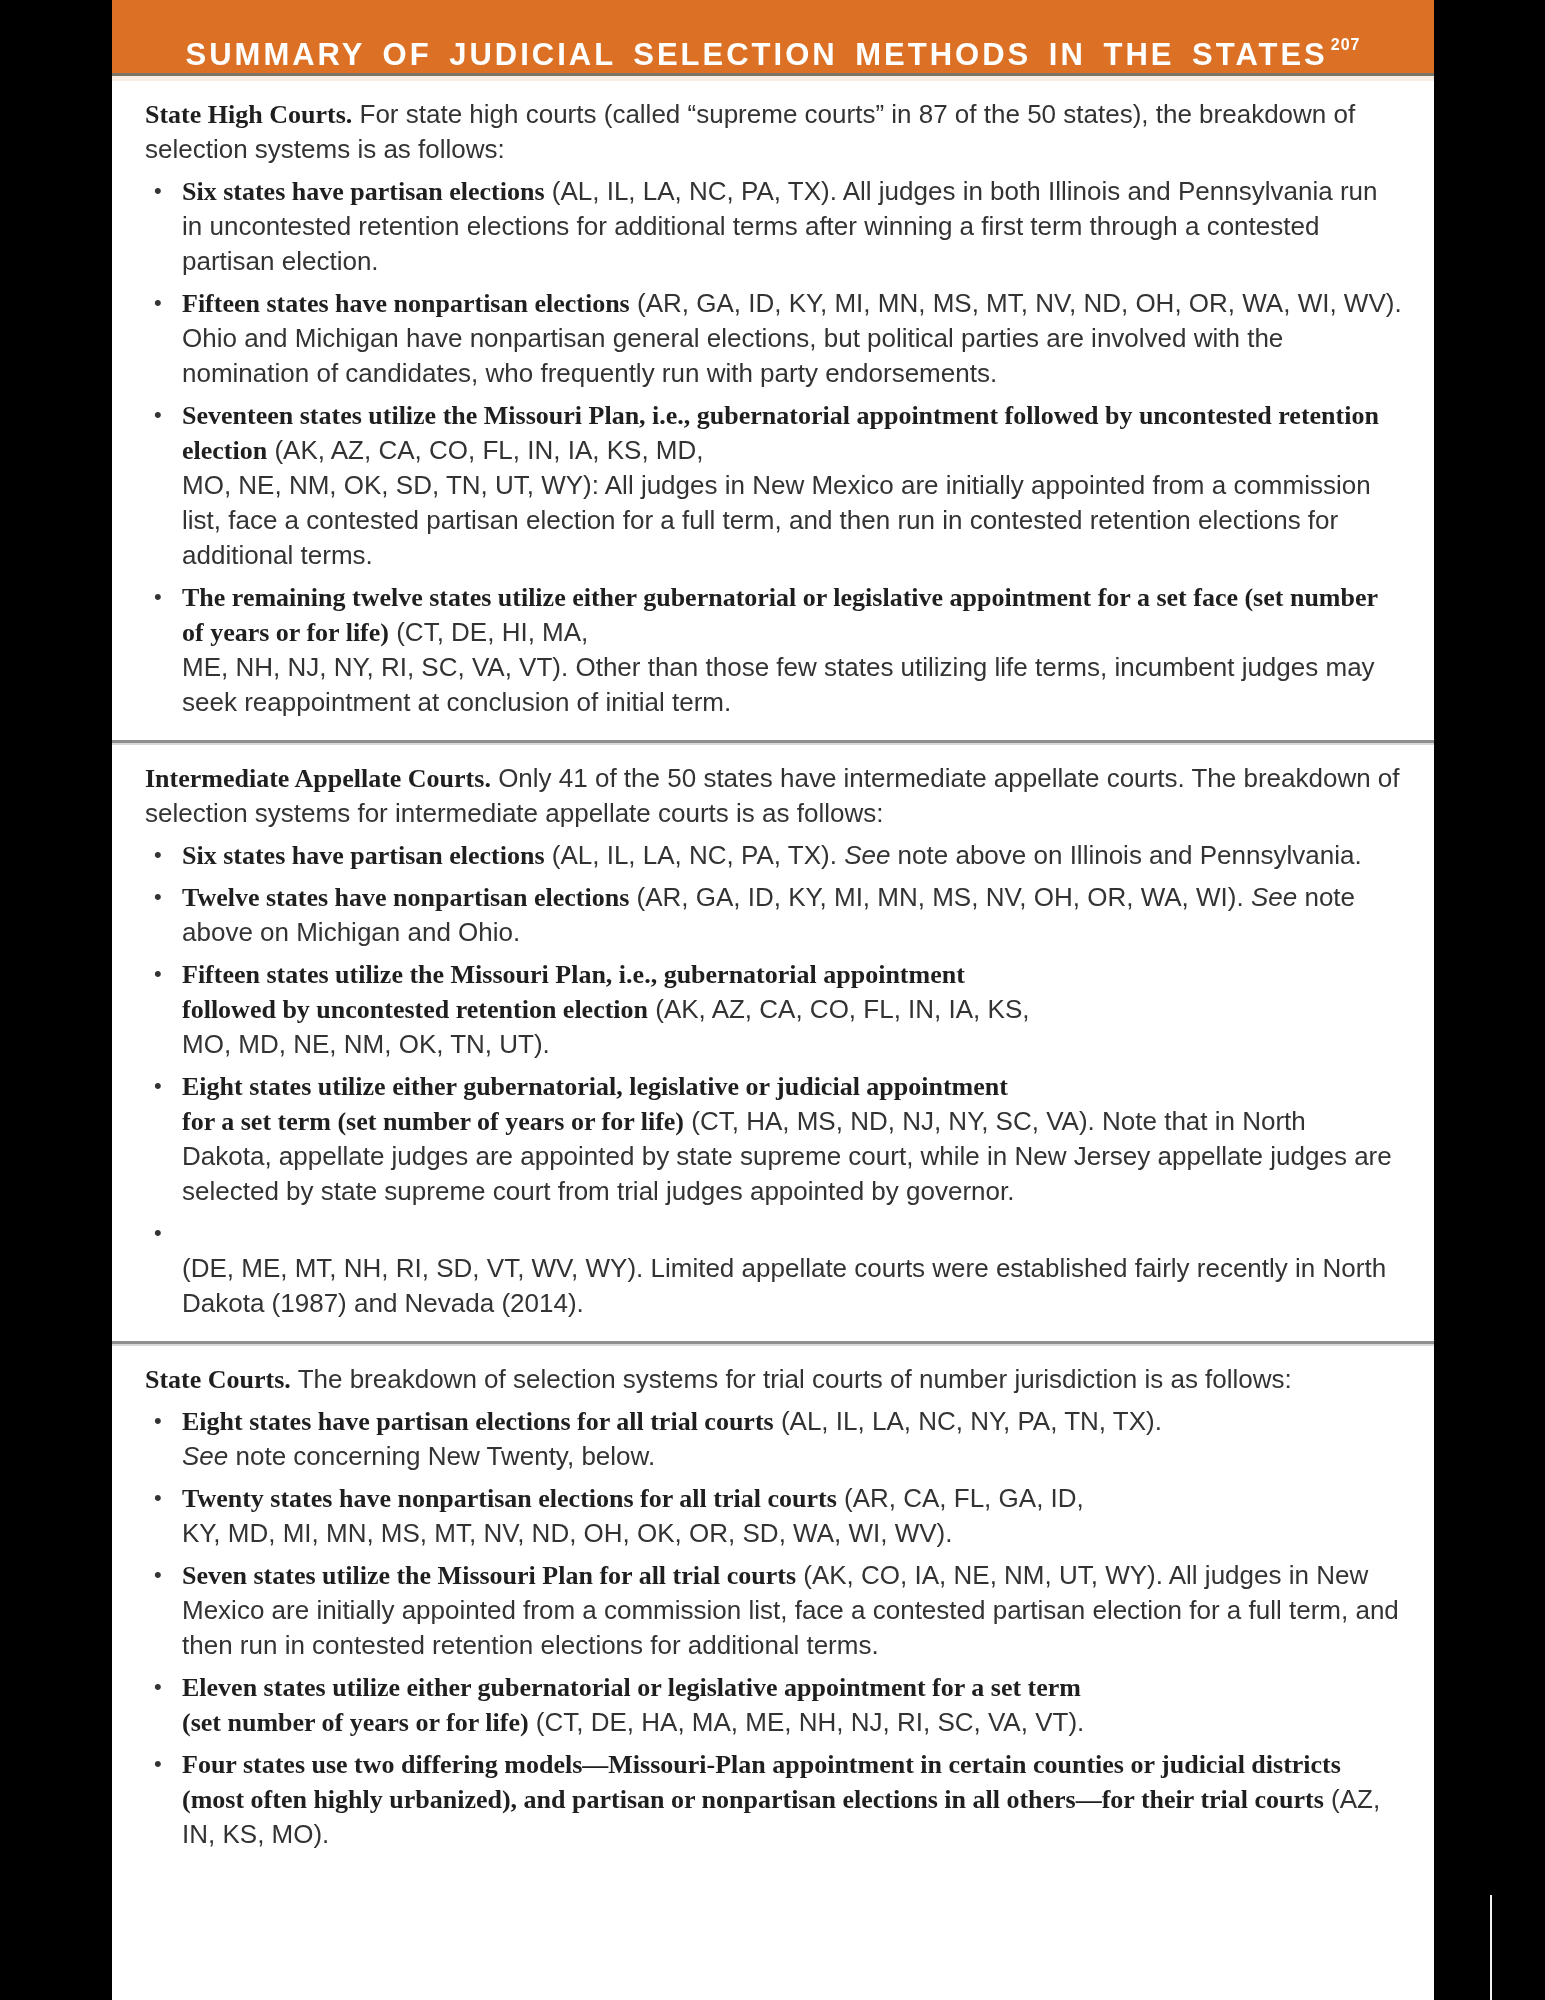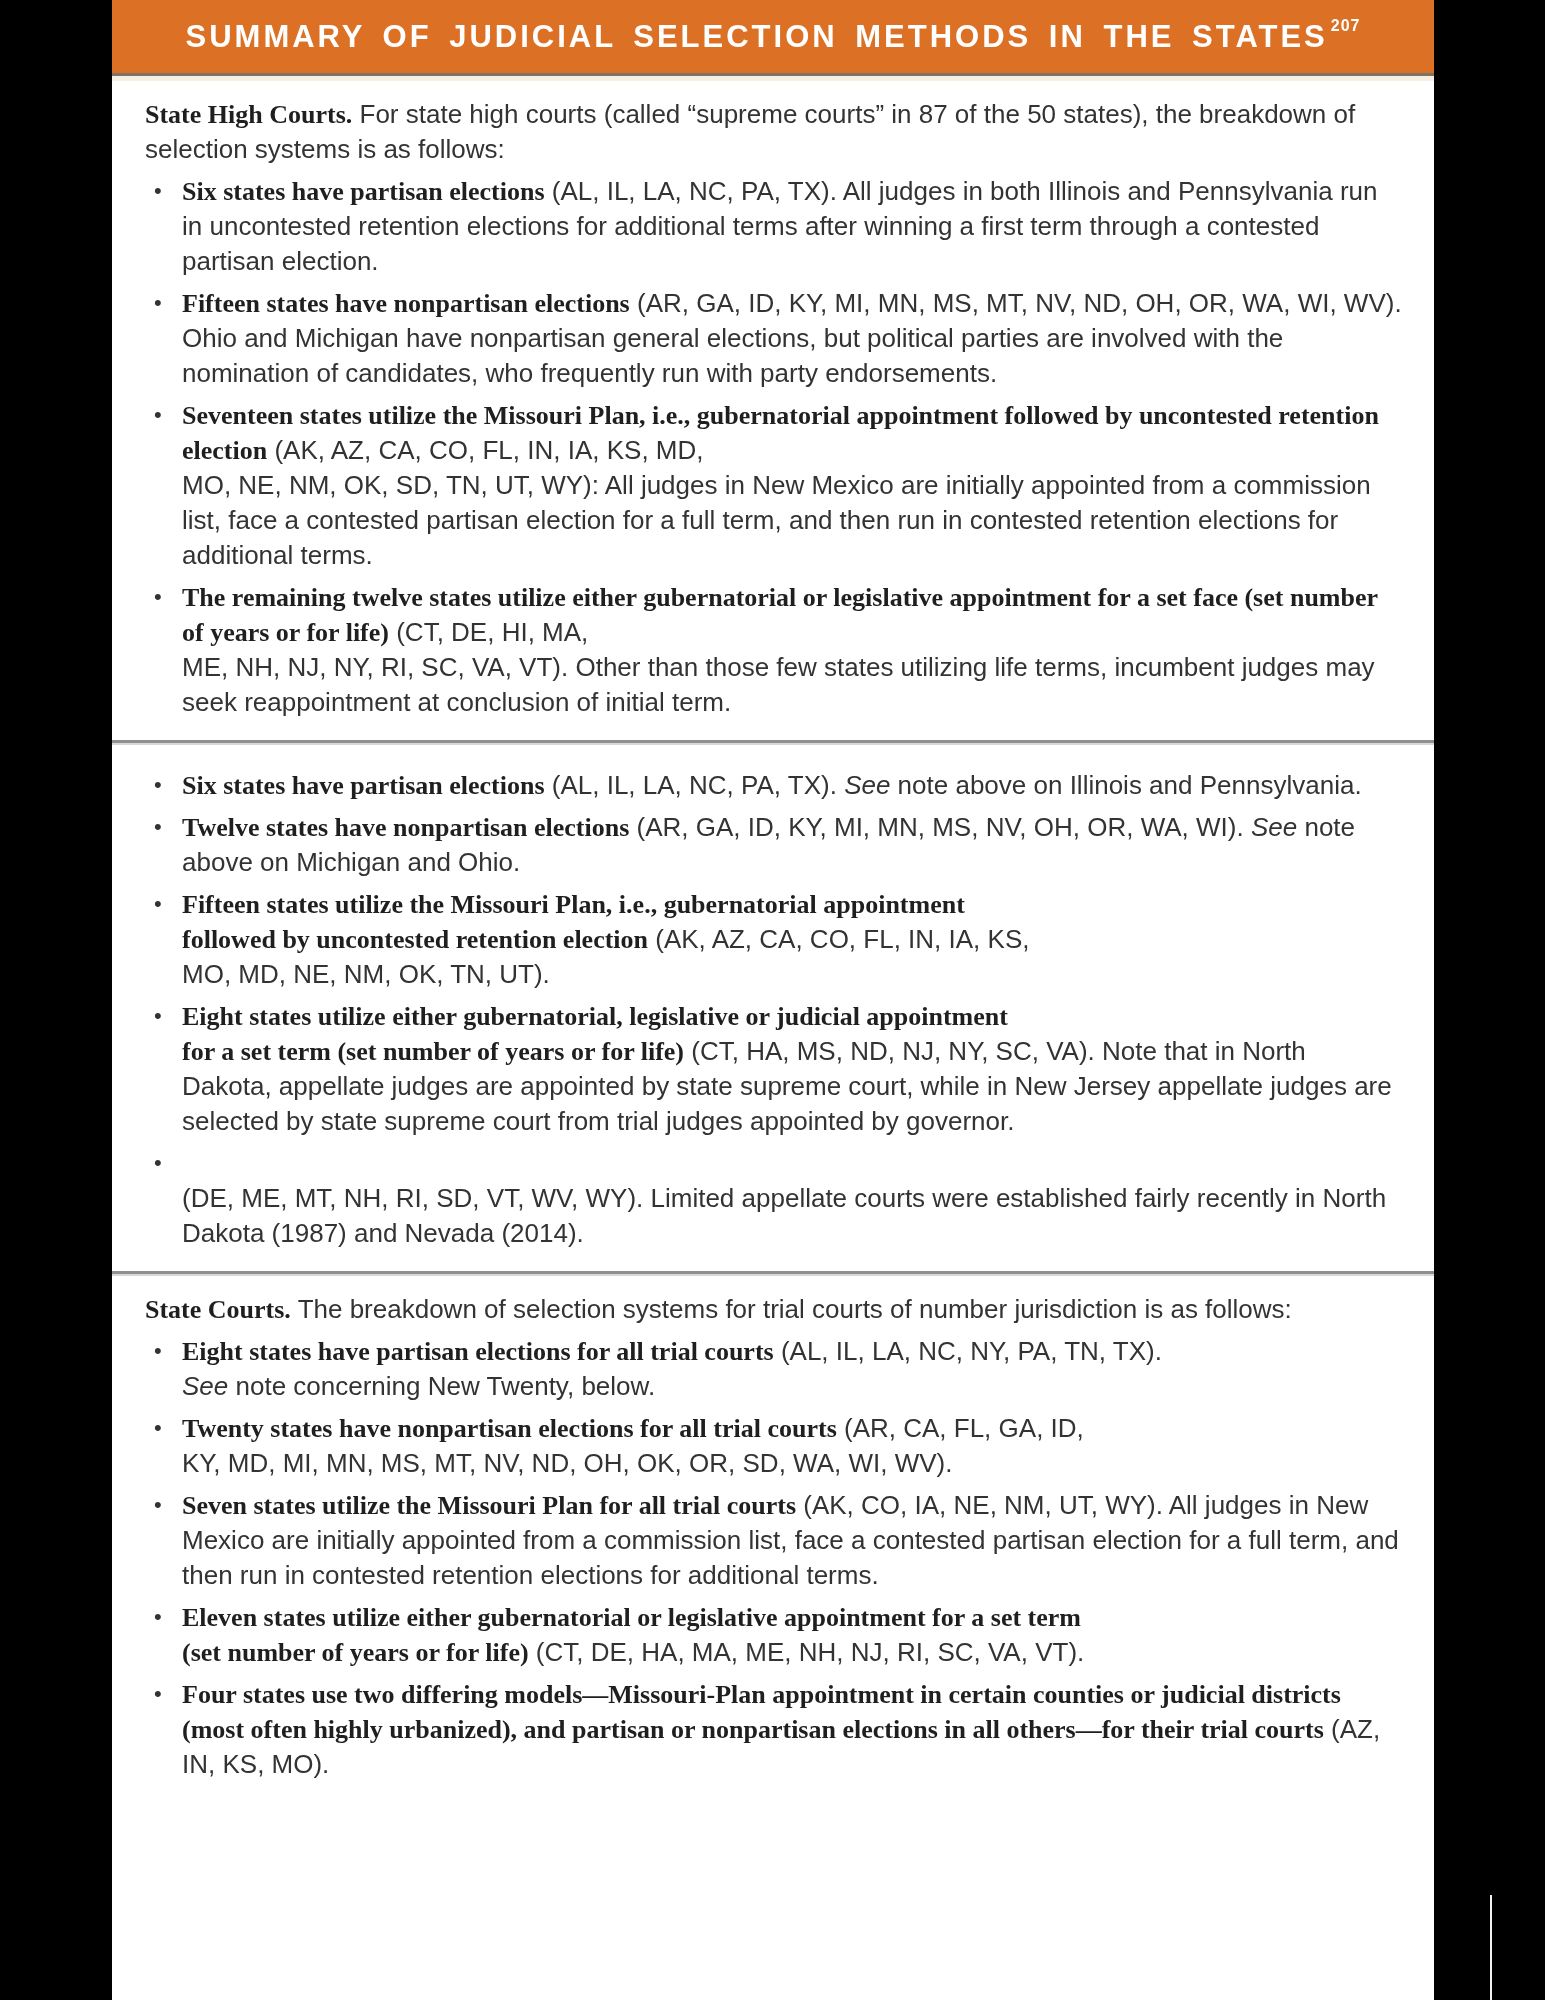--- a/index.html
+++ b/index.html
@@ -21,21 +21,21 @@
     width: 1322px;
     height: 2000px;
     background: #ffffff;
     box-sizing: border-box;
   }
   .band-header {
     background: #dc7126;
     height: 73px;
     border-bottom: 3px solid #7d7468;
     display: flex;
-    align-items: center;
+    align-items: flex-end;
     justify-content: center;
   }
   .band-title {
     color: #ffffff;
     font-weight: bold;
     font-size: 31px;
     letter-spacing: 3px;
     word-spacing: 6px;
     white-space: nowrap;
   }
@@ -125,20 +125,21 @@
           </li>
           <li>
             <span class="dot">•</span>
             <span class="li-text"><span class="b">The remaining twelve states utilize either gubernatorial or legislative appointment for a set face (set number of years or for life)</span><span class="t"> (CT, DE, HI, MA,
 ME, NH, NJ, NY, RI, SC, VA, VT). Other than those few states utilizing life terms, incumbent judges may seek reappointment at conclusion of initial term.</span></span>
           </li>
         </ul>
       </section>
       <div class="divider"></div>
       <section class="section">
+        <p class="intro"><span class="b">Intermediate Appellate Courts.</span><span class="t"> Only 41 of the 50 states have intermediate appellate courts. The breakdown of selection systems for intermediate appellate courts is as follows:</span></p>
         <ul class="bullets">
           <li>
             <span class="dot">•</span>
             <span class="li-text"><span class="b">Six states have partisan elections</span><span class="t"> (AL, IL, LA, NC, PA, TX). </span><span class="t i">See</span><span class="t"> note above on Illinois and Pennsylvania.</span></span>
           </li>
           <li>
             <span class="dot">•</span>
             <span class="li-text"><span class="b">Twelve states have nonpartisan elections</span><span class="t"> (AR, GA, ID, KY, MI, MN, MS, NV, OH, OR, WA, WI). </span><span class="t i">See</span><span class="t"> note above on Michigan and Ohio.</span></span>
           </li>
           <li>

